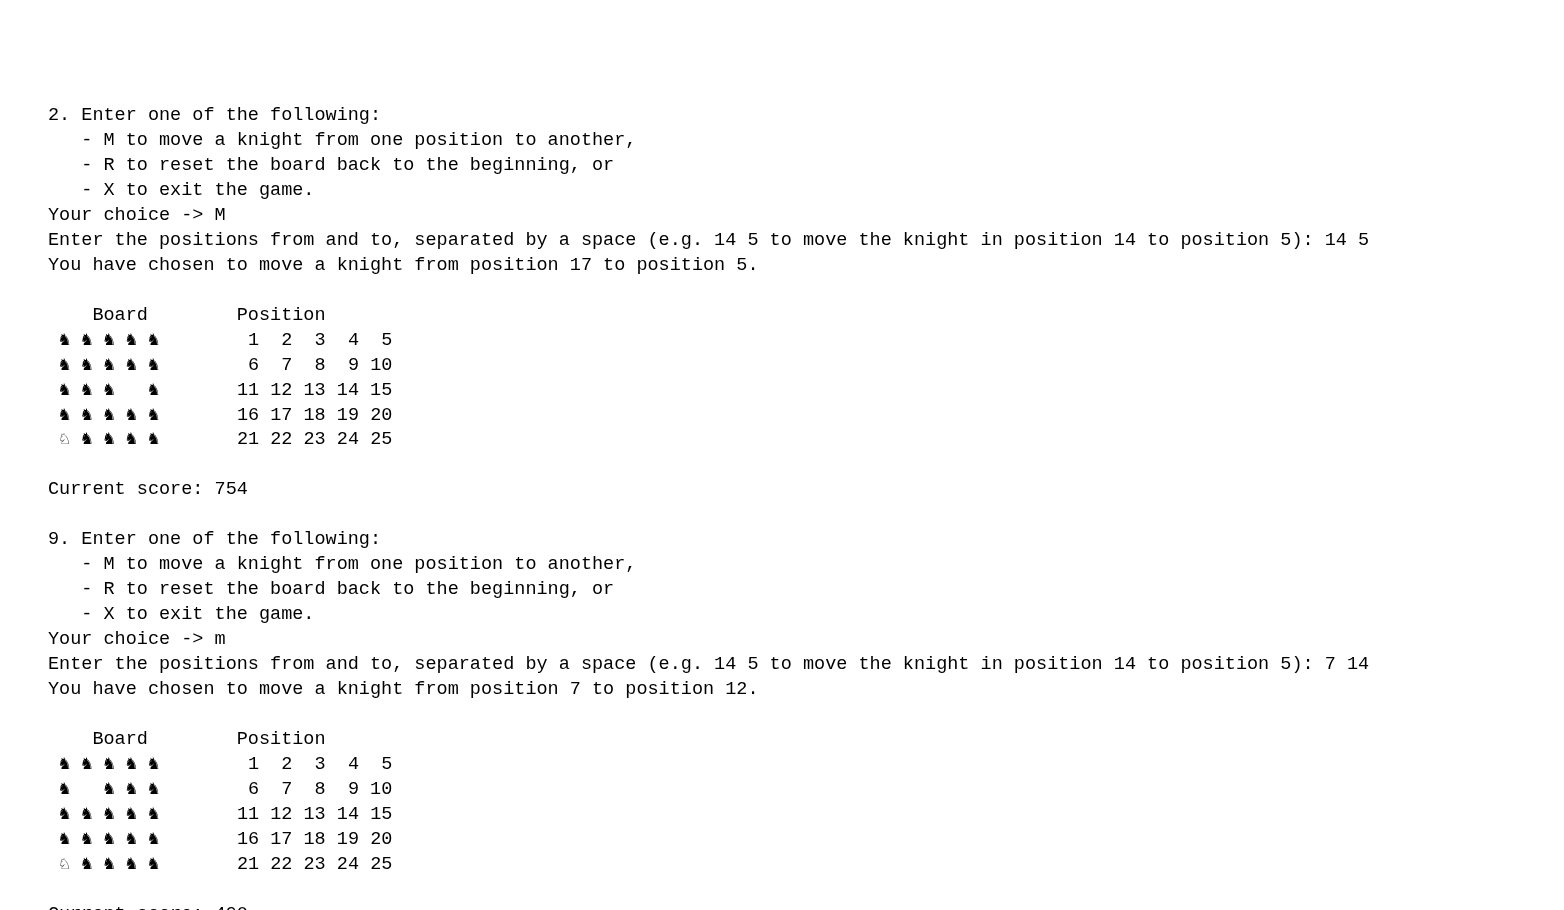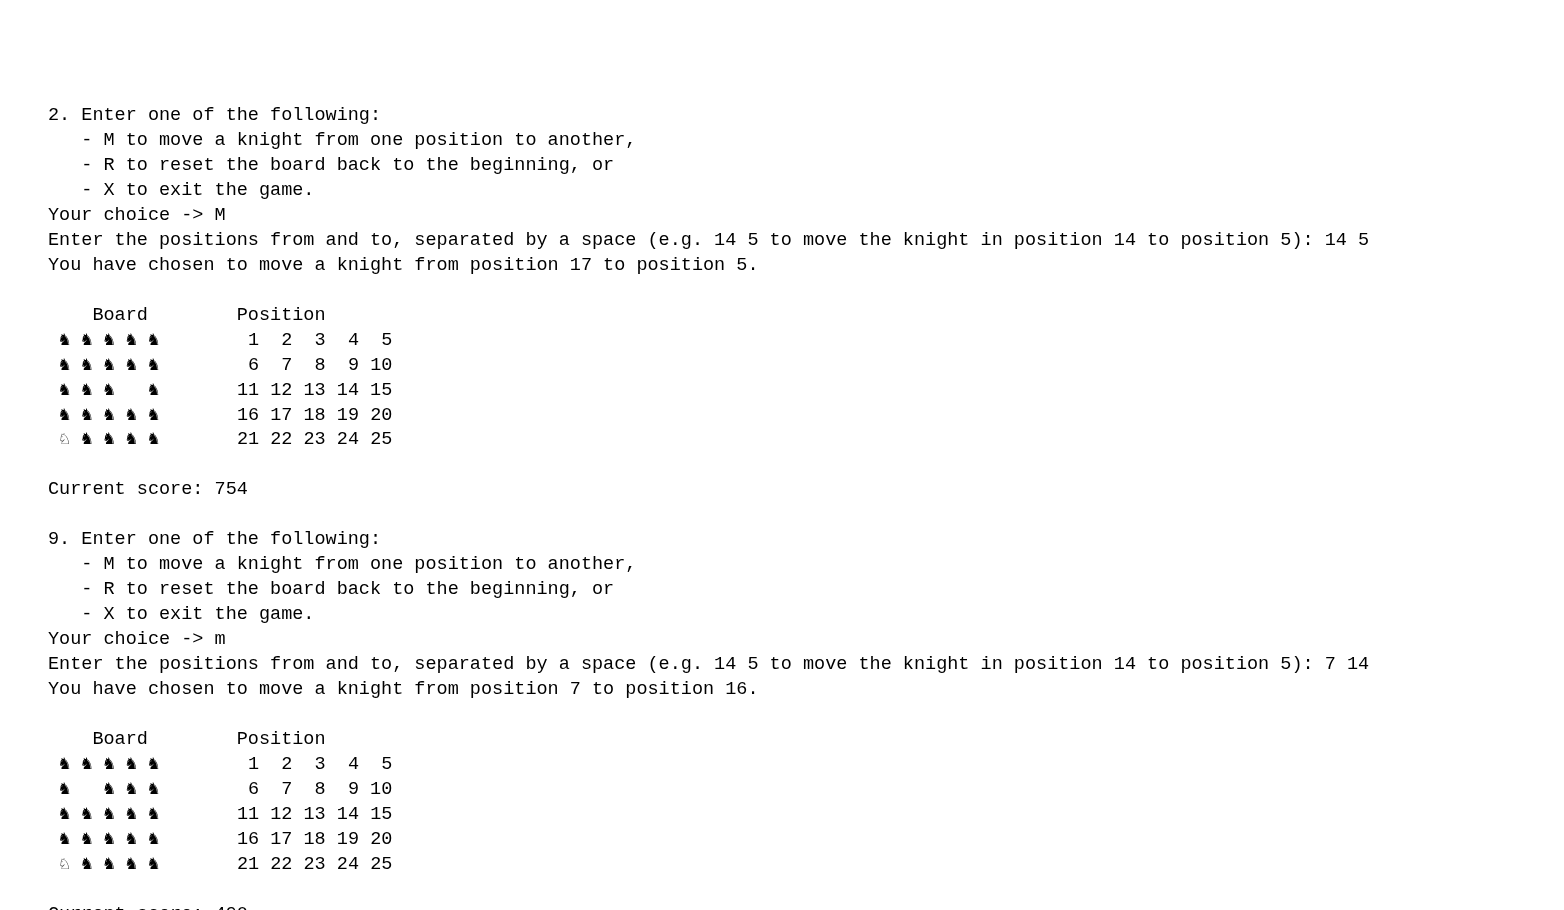--- a/index.html
+++ b/index.html
@@ -37,21 +37,21 @@
 <span> ♘ ♞ ♞ ♞ ♞       21 22 23 24 25</span>
 <span></span>
 <span>Current score: 754</span>
 <span></span>
 <span>9. Enter one of the following:</span>
 <span>   - M to move a knight from one position to another,</span>
 <span>   - R to reset the board back to the beginning, or</span>
 <span>   - X to exit the game.</span>
 <span>Your choice -&gt; m</span>
 <span>Enter the positions from and to, separated by a space (e.g. 14 5 to move the knight in position 14 to position 5): 7 14</span>
-<span>You have chosen to move a knight from position 7 to position 16.</span>
+<span>You have chosen to move a knight from position 7 to position 12.</span>
 <span></span>
 <span>    Board        Position</span>
 <span> ♞ ♞ ♞ ♞ ♞        1  2  3  4  5</span>
 <span> ♞   ♞ ♞ ♞        6  7  8  9 10</span>
 <span> ♞ ♞ ♞ ♞ ♞       11 12 13 14 15</span>
 <span> ♞ ♞ ♞ ♞ ♞       16 17 18 19 20</span>
 <span> ♘ ♞ ♞ ♞ ♞       21 22 23 24 25</span>
 <span></span>
 <span>Current score: 490</span>
 </div>

